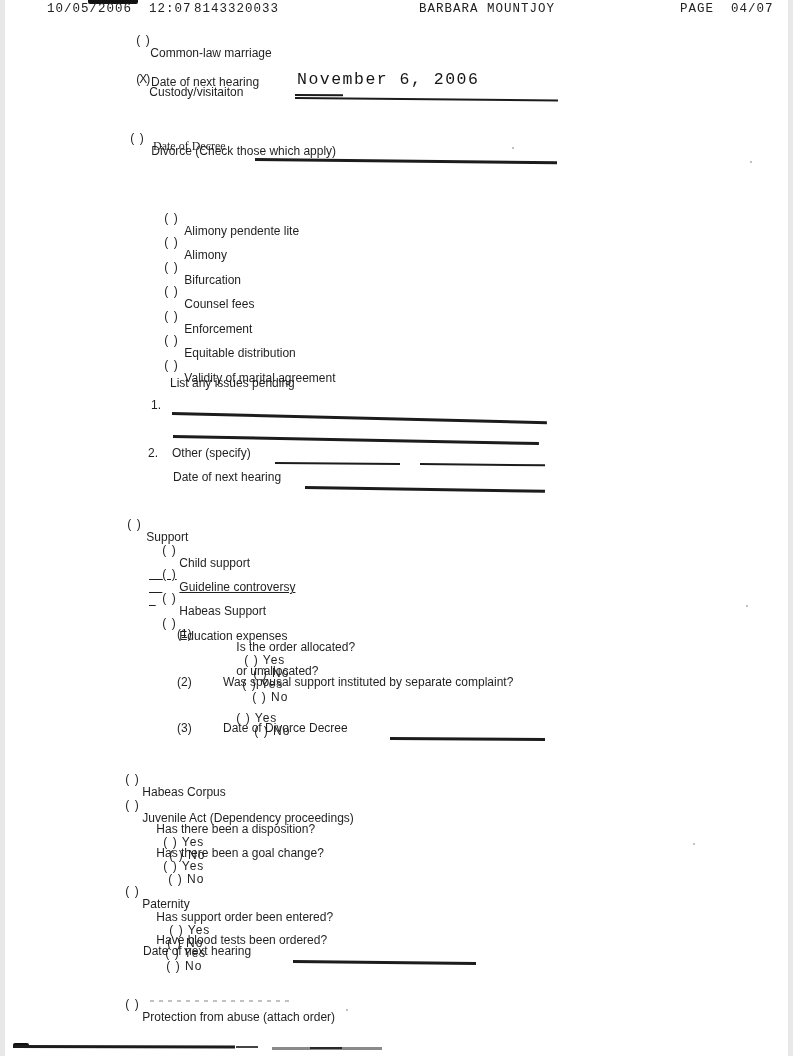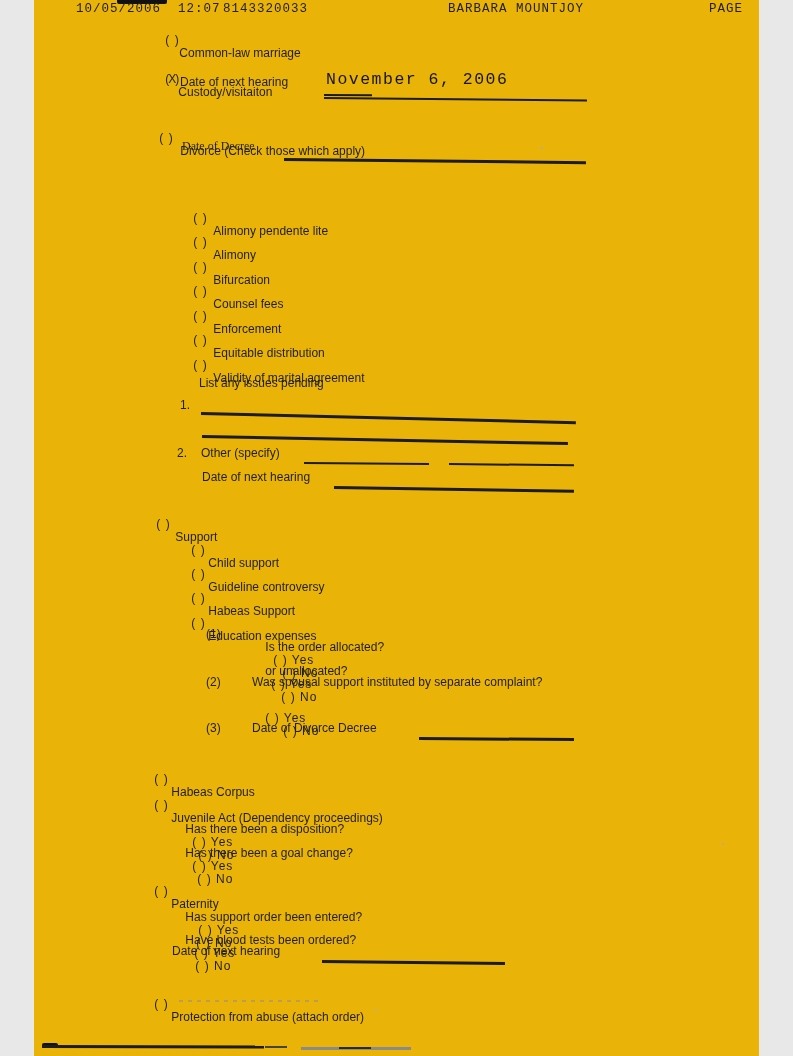--- a/index.html
+++ b/index.html
@@ -1,20 +1,20 @@
 <!DOCTYPE html>
 <html><head>
 <meta charset="utf-8">
 <style>
   html,body { margin:0; padding:0; background:#e8e8e8; }
   .page {
     position:relative;
-    width:725px; height:1056px;
+    width:783px; height:1056px;
     margin:0 auto;
-    background:#eab308;
+    background:#ffffff;
     overflow:hidden;
     font-family:"Liberation Sans", sans-serif;
     font-size:12px;
     color:#1f1f1f;
   }
   .t { position:absolute; white-space:pre; line-height:13px; }
   .box { letter-spacing:1px; }
   .xbox { letter-spacing:-1px; }
   .faxfont { font-family:"Liberation Mono","DejaVu Sans Mono",monospace; font-size:12.5px; letter-spacing:1px; color:#222; }
   .typed { font-family:"Liberation Mono","DejaVu Sans Mono",monospace; font-size:16.5px; letter-spacing:1.5px; color:#151515; }
@@ -104,21 +104,21 @@
   <div class="line" style="left:300px;top:486px;width:240px;height:2.5px;transform:rotate(0.9deg);"></div>
 
   <div class="t" style="left:109px;top:505px;">
     <span class="box">( )</span>
     <span style="margin-left:19px;">Support</span>
   </div>
   <div class="t" style="left:144px;top:531px;">
     <span class="box">( )</span>
     <span style="margin-left:17px;">Child support</span>
   </div>
-  <div class="t" style="left:144px;top:555px;">
+  <div class="t" style="left:144px;top:555px;text-decoration:underline;">
     <span class="box">( )</span>
     <span style="margin-left:17px;">Guideline controversy</span>
   </div>
   <div class="t" style="left:144px;top:579px;">
     <span class="box">( )</span>
     <span style="margin-left:17px;">Habeas Support</span>
   </div>
   <div class="t" style="left:144px;top:604px;">
     <span class="box">( )</span>
     <span style="margin-left:17px;">Education expenses</span>

